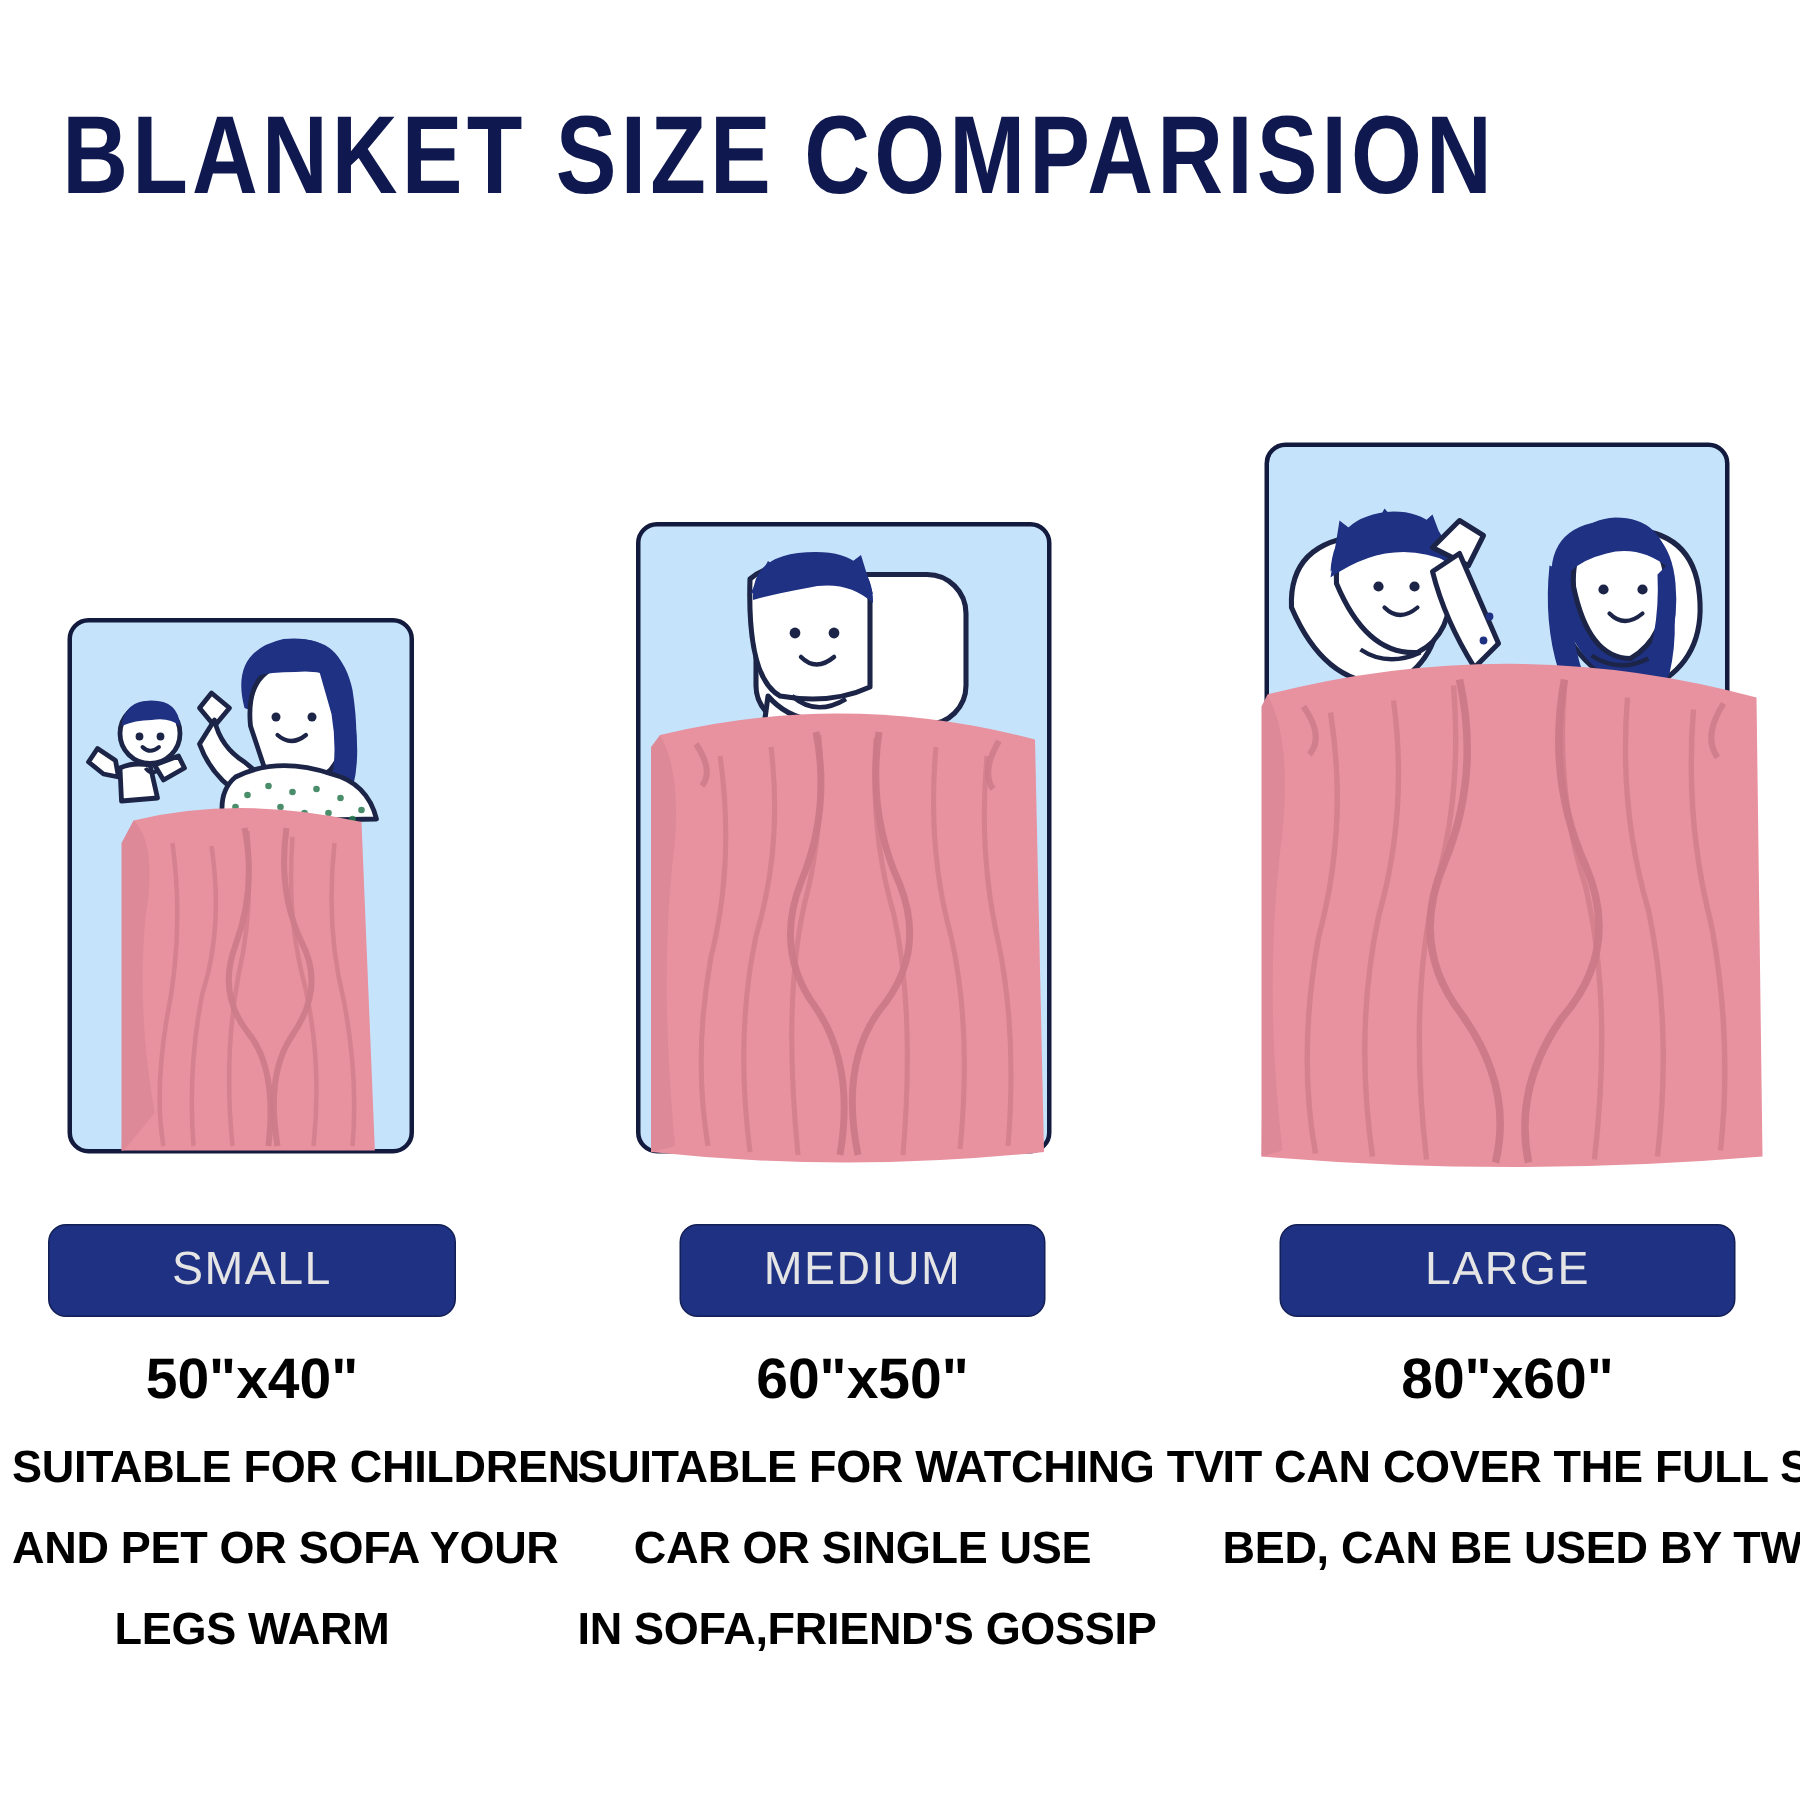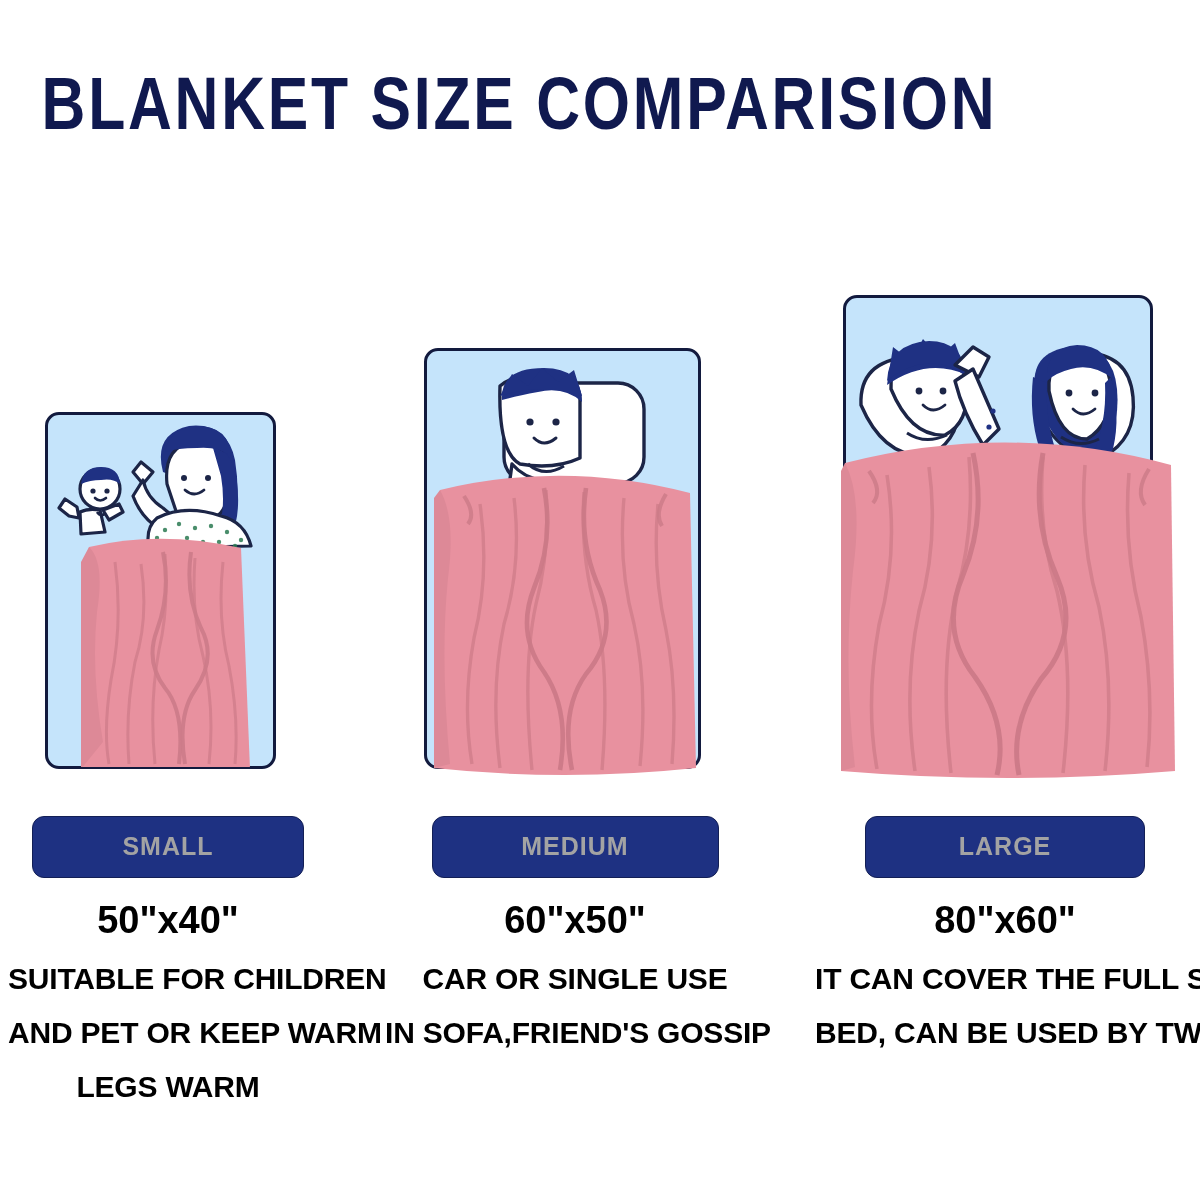--- a/index.html
+++ b/index.html
@@ -62,24 +62,24 @@
   .col {
     position: absolute;
     text-align: center;
   }
   .badge {
     display: block;
     margin: 0 auto;
     box-sizing: border-box;
     background: #1e3182;
     border-radius: 12px;
-    color: #a3a3a3;
-    font-weight: 700;
+    color: #e5e5e5;
+    font-weight: 400;
     letter-spacing: 1px;
-    font-size: 25px;
+    font-size: 31px;
     line-height: 46px;
     padding: 6px 0 8px 0;
     border: 1px solid #131f55;
   }
   .dims {
     margin-top: 18px;
     color: #000000;
     font-weight: 700;
     font-size: 38px;
     line-height: 48px;
@@ -269,36 +269,37 @@
       <path d="M46 186 Q60 206 50 218" fill="none" stroke="#cb7a87" stroke-width="4" opacity="0.8"></path>
       <path d="M326 184 Q312 206 322 220" fill="none" stroke="#cb7a87" stroke-width="4" opacity="0.8"></path>
     </g>
   </svg>
 
   <div class="col" style="left:8px; top:816px; width:320px;">
     <span class="badge" style="width:272px;">SMALL</span>
     <div class="dims">50"x40"</div>
     <div class="desc">
       <span class="desc-line">SUITABLE FOR CHILDREN</span>
-      <span class="desc-line">AND PET OR KEEP WARM</span>
+      <span class="desc-line">AND PET OR SOFA YOUR</span>
       <span class="desc-line">LEGS WARM</span>
     </div>
   </div>
 
   <div class="col" style="left:385px; top:816px; width:380px;">
-    <span class="badge" style="width:287px;">MEDIUM</span>
+    <span class="badge" style="width:244px;">MEDIUM</span>
     <div class="dims">60"x50"</div>
     <div class="desc">
+      <span class="desc-line">SUITABLE FOR WATCHING TV</span>
       <span class="desc-line">CAR OR SINGLE USE</span>
       <span class="desc-line">IN SOFA,FRIEND'S GOSSIP</span>
     </div>
   </div>
 
   <div class="col" style="left:815px; top:816px; width:380px;">
-    <span class="badge" style="width:280px;">LARGE</span>
+    <span class="badge" style="width:304px;">LARGE</span>
     <div class="dims">80"x60"</div>
     <div class="desc">
       <span class="desc-line">IT CAN COVER THE FULL SIZE</span>
       <span class="desc-line">BED, CAN BE USED BY TWO</span>
     </div>
   </div>
 
 </div>
 
 </body></html>

